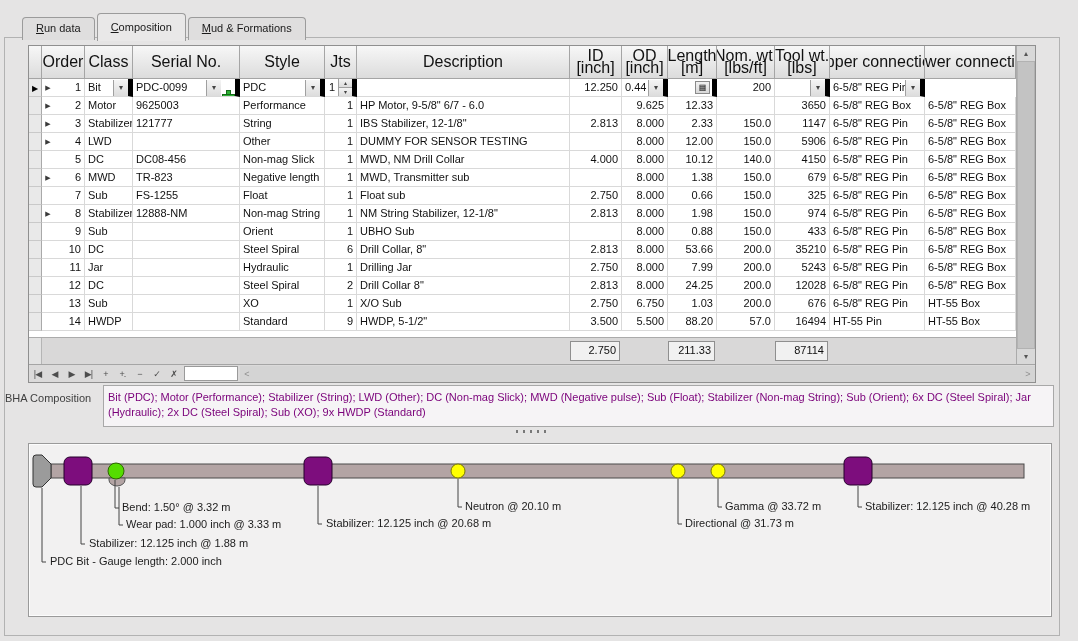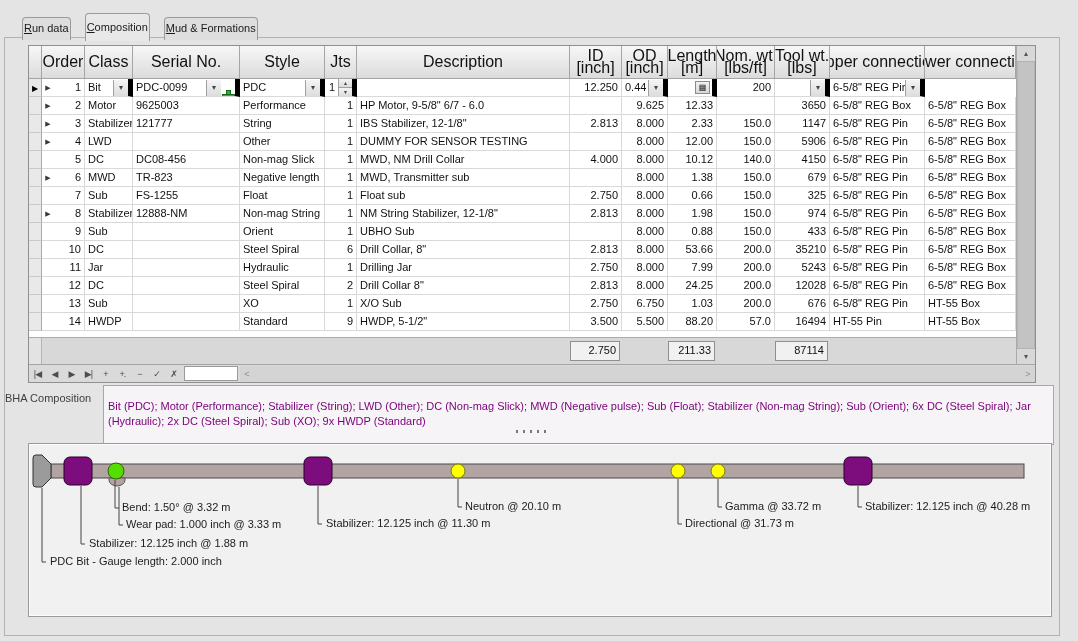--- a/index.html
+++ b/index.html
@@ -1,19 +1,19 @@
 <!DOCTYPE html>
 <html><head>
 <meta charset="utf-8">
 <style>
   html,body{margin:0;padding:0}
   body{width:1078px;height:641px;background:#e5e4e4;font-family:"Liberation Sans",sans-serif;font-size:11px;color:#111;position:relative;overflow:hidden}
   
   #tabbar{position:absolute;left:22px;top:13px;display:flex;align-items:flex-end;z-index:3}
-  .tab{height:22px;line-height:21px;padding:0 1px;background:#dfdede;border:1px solid #9b9b9b;border-bottom:none;border-radius:4px 4px 0 0;margin-right:14px;color:#1a1a1a;cursor:default}
+  .tab{height:22px;line-height:21px;padding:0 13px;background:#dfdede;border:1px solid #9b9b9b;border-bottom:none;border-radius:4px 4px 0 0;margin-right:2px;color:#1a1a1a;cursor:default}
   .tab.active{height:27px;line-height:26px;background:#e9e8e8;margin-bottom:-1px;position:relative;z-index:4}
   #panel{position:absolute;left:4px;top:37px;width:1054px;height:597px;border:1px solid #b2b2b2;background:#e5e4e4}
   
   #tablebox{position:absolute;left:28px;top:45px;width:1006px;height:336px;border:1px solid #8f8f8f;background:#fff;display:flex;flex-direction:column}
   #tmain{flex:1;display:flex;min-height:0}
   #gridcol{width:987px;display:flex;flex-direction:column;background:#fff}
   .grid{display:grid;grid-template-columns:13px 43px 48px 107px 85px 32px 213px 52px 46px 49px 58px 55px 95px 91px}
   .hrow{height:33px}
   .hcell{border-right:1px solid #a5a5a5;border-bottom:1px solid #a5a5a5;background:linear-gradient(#f7f7f7,#dcdcdc);display:flex;flex-direction:column;align-items:center;justify-content:center;font-size:16px;line-height:12px;overflow:hidden;white-space:nowrap}
   .drow{height:18px;background:#fff}
@@ -49,21 +49,21 @@
   .varrow{height:15px;display:flex;align-items:center;justify-content:center;color:#555;font-size:8px;background:#d8d8d8}
   #vthumb{flex:1;background:#c3c3c3;border:1px solid #b2b2b2}
   
   #navrow{height:17px;background:#dbdada;border-top:1px solid #a5a5a5;display:flex;align-items:center}
   .nbtn{width:17px;text-align:center;font-size:9px;color:#4d4d4d;line-height:16px;letter-spacing:-1px;overflow:hidden}
   #navedit{width:52px;height:13px;background:#fff;border:1px solid #9a9a9a;margin-left:2px}
   #hscroll{flex:1;height:16px;background:#d4d4d4;display:flex;justify-content:space-between;align-items:center;margin-left:2px}
   .harrow{width:14px;text-align:center;color:#8f8f8f;font-size:9px}
   
   #bhalabel{position:absolute;left:5px;top:392px;color:#3f3f3f}
-  #bhabox{position:absolute;left:103px;top:385px;width:941px;height:32px;background:#f6f4f6;border:1px solid #a8a8a8;padding:13px 4px;color:#7a007a;line-height:15px;overflow:hidden}
+  #bhabox{position:absolute;left:103px;top:385px;width:941px;height:32px;background:#f6f4f6;border:1px solid #a8a8a8;padding:4px 4px;color:#7a007a;line-height:15px;overflow:hidden}
   #split{position:absolute;left:516px;top:430px;width:30px;height:3px;background:repeating-linear-gradient(90deg,#787878 0 2px,rgba(0,0,0,0) 2px 7px)}
   
   #diagram{position:absolute;left:28px;top:443px;width:1022px;height:172px;background:#f2f1f1;border:1px solid #9a9a9a;box-shadow:inset 0 0 0 1px #fcfcfc}
   #diagram svg{position:absolute;left:0;top:0}
   .dlabel{position:absolute;white-space:nowrap;color:#1c1c1c}
 </style>
 </head>
 <body>
 
 <div id="tabbar">
@@ -517,20 +517,20 @@
       <polyline points="90,43 90,81 94,81"></polyline>
       <polyline points="289,42 289,80 293,80"></polyline>
       <polyline points="429,35 429,63 433,63"></polyline>
       <polyline points="649,35 649,80 653,80"></polyline>
       <polyline points="689,35 689,63 693,63"></polyline>
       <polyline points="829,42 829,63 833,63"></polyline>
     </g>
   </svg>
   <div class="dlabel" style="left:93px;top:57px">Bend: 1.50° @ 3.32 m</div>
   <div class="dlabel" style="left:97px;top:74px">Wear pad: 1.000 inch @ 3.33 m</div>
-  <div class="dlabel" style="left:297px;top:73px">Stabilizer: 12.125 inch @ 11.30 m</div>
+  <div class="dlabel" style="left:297px;top:73px">Stabilizer: 12.125 inch @ 20.68 m</div>
   <div class="dlabel" style="left:436px;top:56px">Neutron @ 20.10 m</div>
   <div class="dlabel" style="left:656px;top:73px">Directional @ 31.73 m</div>
   <div class="dlabel" style="left:696px;top:56px">Gamma @ 33.72 m</div>
   <div class="dlabel" style="left:836px;top:56px">Stabilizer: 12.125 inch @ 40.28 m</div>
   <div class="dlabel" style="left:60px;top:93px">Stabilizer: 12.125 inch @ 1.88 m</div>
   <div class="dlabel" style="left:21px;top:111px">PDC Bit - Gauge length: 2.000 inch</div>
 </div>
 
 </body></html>

